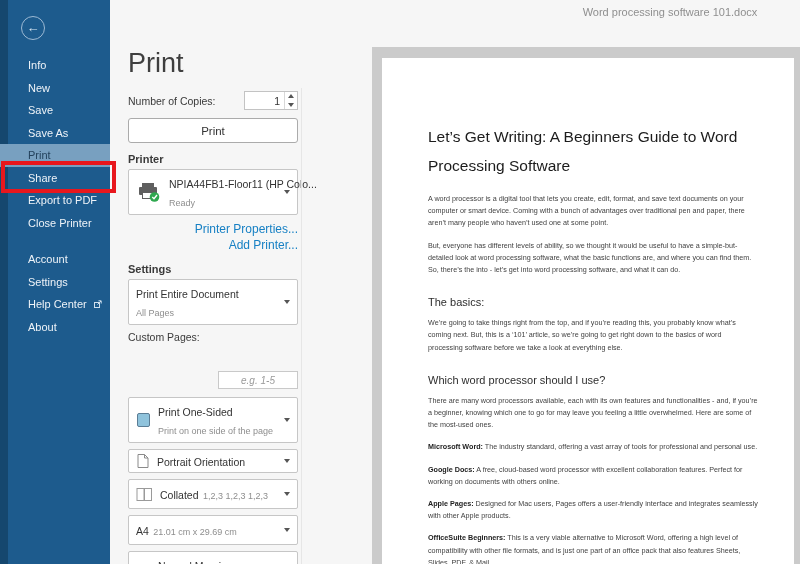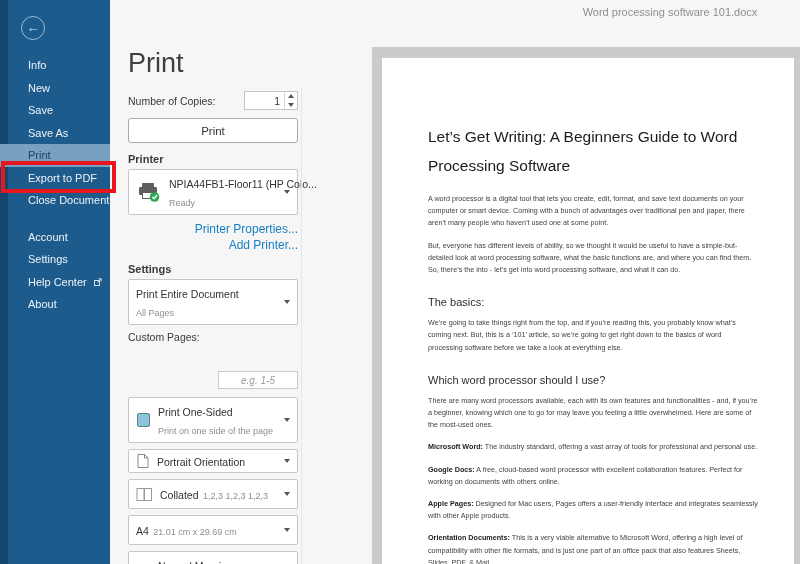--- a/index.html
+++ b/index.html
@@ -89,22 +89,23 @@
     <div class="sidebar-rail"></div>
     <button class="back-btn">
       <span>←</span>
     </button>
     <nav class="nav">
       <div class="nav-item">Info</div>
       <div class="nav-item">New</div>
       <div class="nav-item">Save</div>
       <div class="nav-item">Save As</div>
       <div class="nav-item selected">Print</div>
+      <div class="nav-item">Share</div>
       <div class="nav-item">Export to PDF</div>
-      <div class="nav-item">Close Document</div>
+      <div class="nav-item">Close Printer</div>
       <div class="nav-gap"></div>
       <div class="nav-item">Account</div>
       <div class="nav-item">Settings</div>
       <div class="nav-item">
         <span>Help Center</span><span class="ext-icon"><svg width="8" height="8" viewBox="0 0 8 8">
               <rect x="0.5" y="2.5" width="5" height="5" fill="none" stroke="#cfe0ee" stroke-width="1"></rect>
               <path d="M3.5 4.5 L7 1 M4.5 0.8 h2.7 v2.7" stroke="#cfe0ee" stroke-width="1" fill="none"></path>
             </svg></span>
       </div>
       <div class="nav-item">About</div>
@@ -254,17 +255,17 @@
       <h2 class="doc-title">Let’s Get Writing: A Beginners Guide to Word Processing Software</h2>
       <p class="doc-p"><b></b><span>A word processor is a digital tool that lets you create, edit, format, and save text documents on your computer or smart device. Coming with a bunch of advantages over traditional pen and paper, there aren’t many people who haven’t used one at some point.</span></p>
       <p class="doc-p"><b></b><span>But, everyone has different levels of ability, so we thought it would be useful to have a simple-but-detailed look at word processing software, what the basic functions are, and where you can find them. So, there’s the into - let’s get into word processing software, and what it can do.</span></p>
       <h3 class="doc-h">The basics:</h3>
       <p class="doc-p"><b></b><span>We’re going to take things right from the top, and if you’re reading this, you probably know what’s coming next. But, this is a ‘101’ article, so we’re going to get right down to the basics of word processing software before we take a look at everything else.</span></p>
       <h3 class="doc-h">Which word processor should I use?</h3>
       <p class="doc-p"><b></b><span>There are many word processors available, each with its own features and functionalities - and, if you’re a beginner, knowing which one to go for may leave you feeling a little overwhelmed. Here are some of the most-used ones.</span></p>
       <p class="doc-p"><b>Microsoft Word:</b><span> The industry standard, offering a vast array of tools for professional and personal use.</span></p>
       <p class="doc-p"><b>Google Docs:</b><span> A free, cloud-based word processor with excellent collaboration features. Perfect for working on documents with others online.</span></p>
       <p class="doc-p"><b>Apple Pages:</b><span> Designed for Mac users, Pages offers a user-friendly interface and integrates seamlessly with other Apple products.</span></p>
-      <p class="doc-p"><b>Orientation Documents:</b><span> This is a very viable alternative to Microsoft Word, offering a high level of compatibility with other file formats, and is just one part of an office pack that also features Sheets, Slides, PDF, &amp; Mail.</span></p>
+      <p class="doc-p"><b>OfficeSuite Beginners:</b><span> This is a very viable alternative to Microsoft Word, offering a high level of compatibility with other file formats, and is just one part of an office pack that also features Sheets, Slides, PDF, &amp; Mail.</span></p>
     </div>
   </section>
 
 </div>
 
 </body></html>

